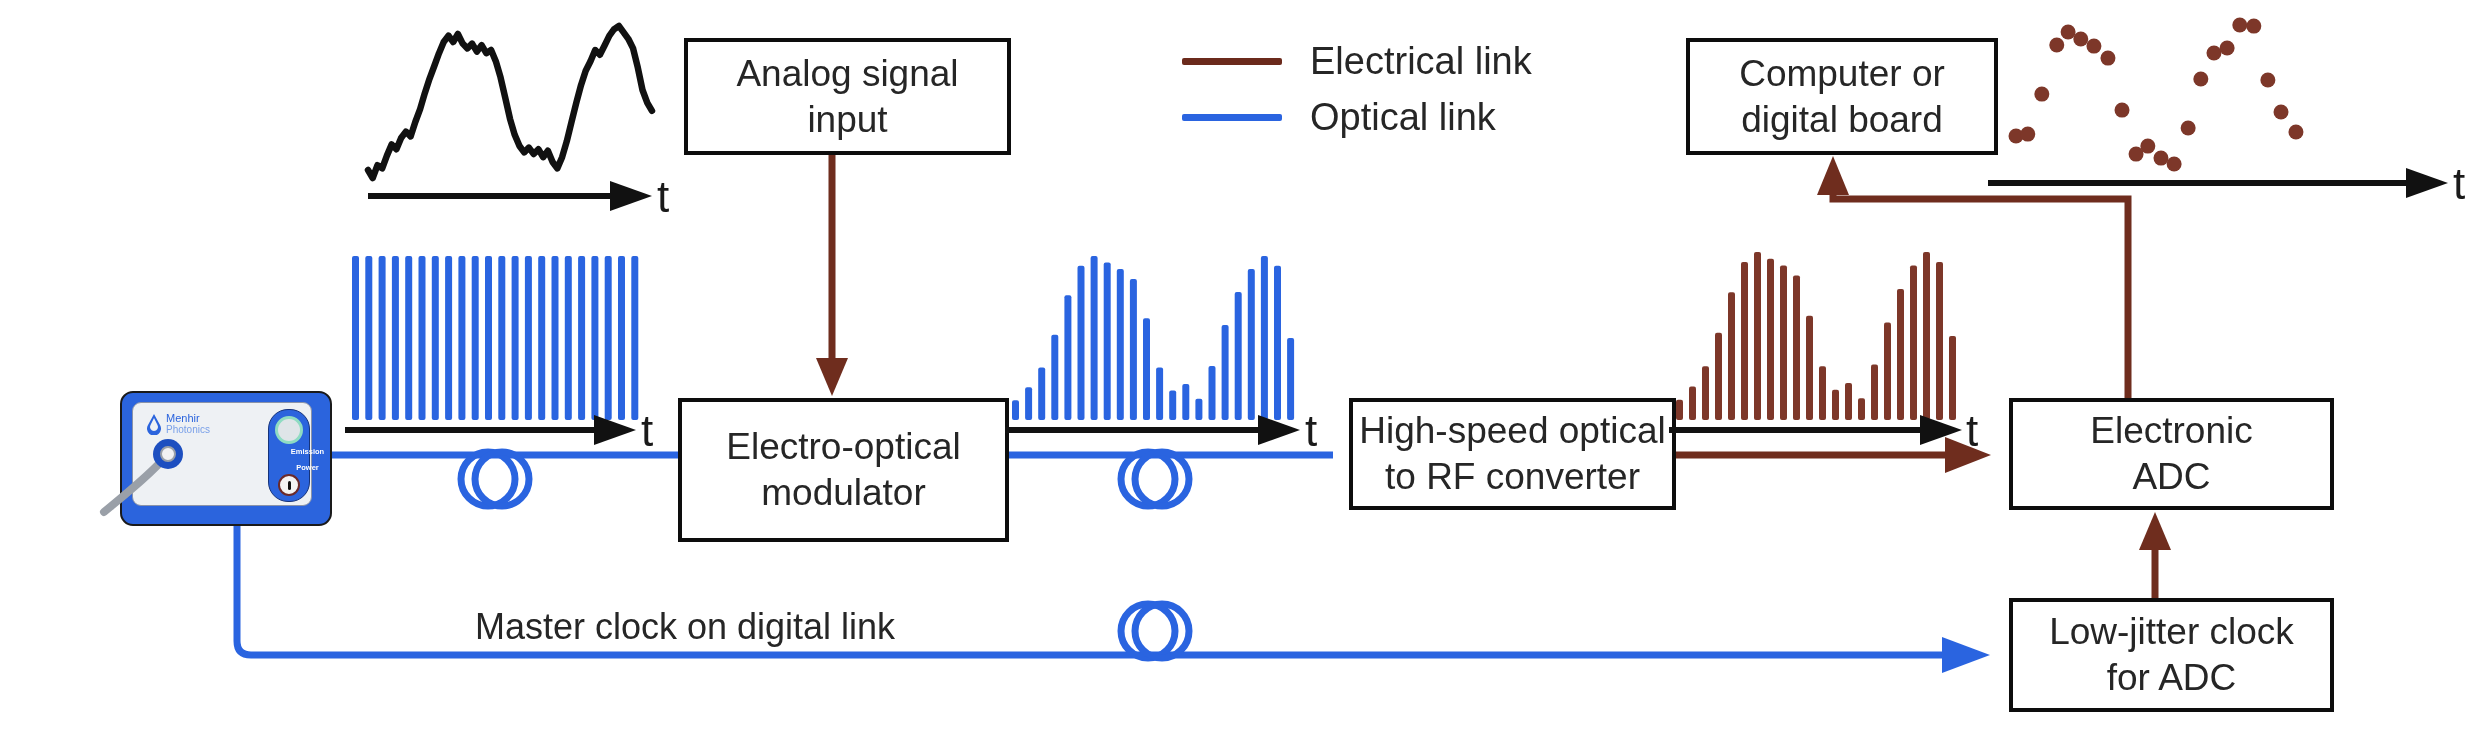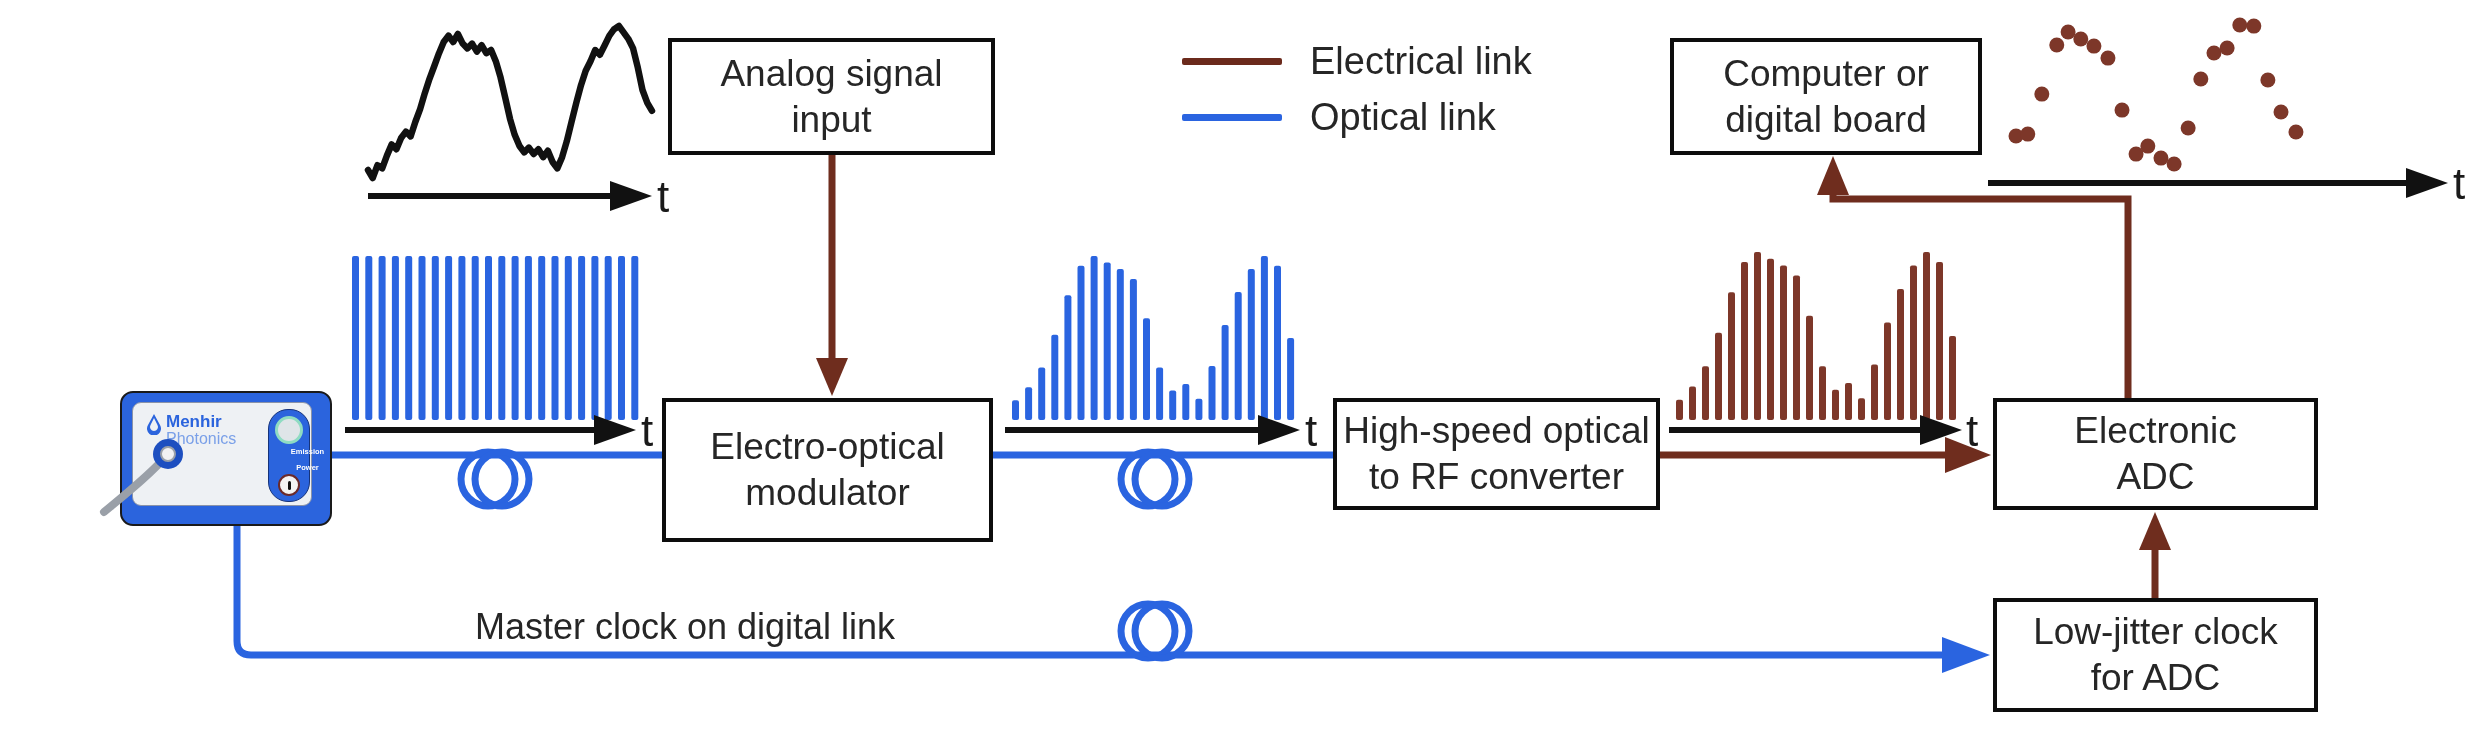--- a/index.html
+++ b/index.html
@@ -10,21 +10,21 @@
   
   #links{left:0;top:0;z-index:1;}
   .stroke-optical{stroke:var(--optical);stroke-width:7;fill:none;}
   .stroke-electrical{stroke:var(--electrical);stroke-width:7;fill:none;}
   .fill-optical{fill:var(--optical);stroke:none;}
   .fill-electrical{fill:var(--electrical);stroke:none;}
   .coil{stroke:var(--optical);stroke-width:7;fill:none;}
   
   .node{position:absolute;z-index:2;background:#fff;border:4px solid var(--box_border);
         display:flex;align-items:center;justify-content:center;text-align:center;
-        font-size:37px;line-height:1.24;color:var(--text);white-space:pre-line;box-sizing:border-box;padding:0 6px;}
+        font-size:37px;line-height:1.24;color:var(--text);white-space:pre-line;box-sizing:border-box;padding:0 6px;margin-left:16px;}
   #node-analog   {left:668px; top:38px;  width:327px; height:117px;}
   #node-computer {left:1670px;top:38px;  width:312px; height:117px;}
   #node-modulator{left:662px; top:398px; width:331px; height:144px;}
   #node-rf       {left:1333px;top:398px; width:327px; height:112px;}
   #node-adc      {left:1993px;top:398px; width:325px; height:112px;}
   #node-clock    {left:1993px;top:598px; width:325px; height:114px;}
   
   .plot{position:absolute;z-index:2;overflow:visible;}
   .axis-line{stroke:var(--axis);stroke-width:6;fill:none;}
   .axis-arrow{fill:var(--axis);}
@@ -36,22 +36,22 @@
   .legend-label{font-size:38px;color:var(--text);}
   
   #master-clock-label{position:absolute;left:425px;top:606px;width:520px;text-align:center;
                       font-size:36px;color:var(--text);z-index:2;}
   
   #device{position:absolute;left:120px;top:391px;width:208px;height:131px;z-index:3;
           background:var(--device_blue);border:2px solid #1a1a1a;border-radius:13px;}
   .dev-panel{position:absolute;left:10px;top:9px;width:178px;height:102px;background:var(--device_panel);
              border:1px solid #8a93a8;border-radius:9px;}
   .dev-brand{position:absolute;left:44px;top:20px;line-height:1.05;}
-  .dev-brand .b1{display:block;font-size:17px;font-weight:bold;color:var(--device_blue);}
-  .dev-brand .b2{display:block;font-size:16px;color:#7aa0e8;}
+  .dev-brand .b1{display:block;font-size:11px;font-weight:normal;color:var(--device_blue);}
+  .dev-brand .b2{display:block;font-size:10px;color:#7aa0e8;}
   .dev-logo{position:absolute;left:24px;top:20px;}
   .dev-cable{position:absolute;left:-30px;top:45px;overflow:visible;}
   .dev-port{position:absolute;left:31px;top:46px;width:30px;height:30px;border-radius:50%;
             background:var(--port_blue);display:flex;align-items:center;justify-content:center;}
   .dev-port-inner{width:12px;height:12px;border-radius:50%;background:#f2f2f2;border:2px solid #9aa0a8;}
   .dev-strip{position:absolute;left:146px;top:16px;width:40px;height:91px;background:var(--device_blue);
              border:1.5px solid #16337a;border-radius:20px;display:flex;flex-direction:column;align-items:center;}
   .dev-led{width:22px;height:22px;border-radius:50%;background:#dfe5e8;border:3px solid var(--emission_ring);margin-top:6px;}
   .dev-label{font-size:7.5px;font-weight:bold;color:#fff;margin-top:3px;padding-left:37px;}
   .dev-label.power{margin-top:7px;}

